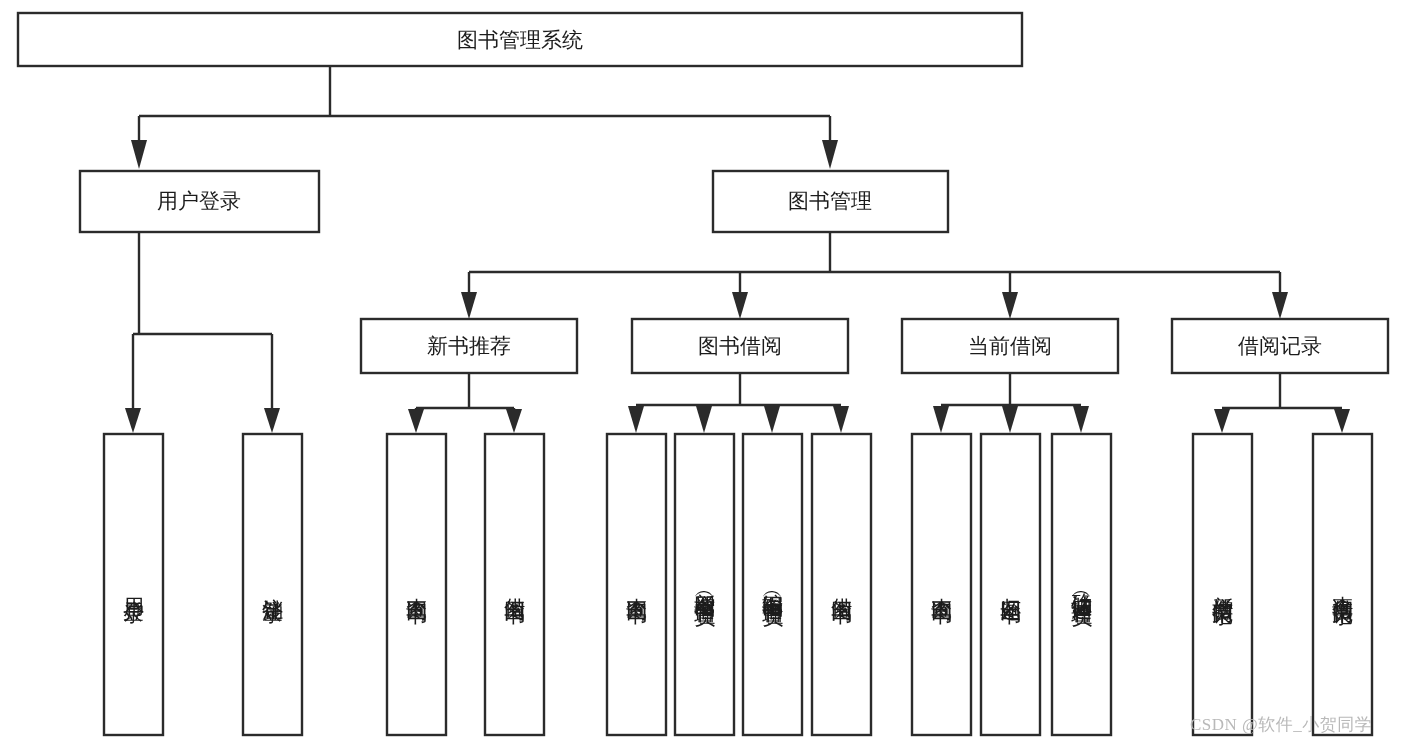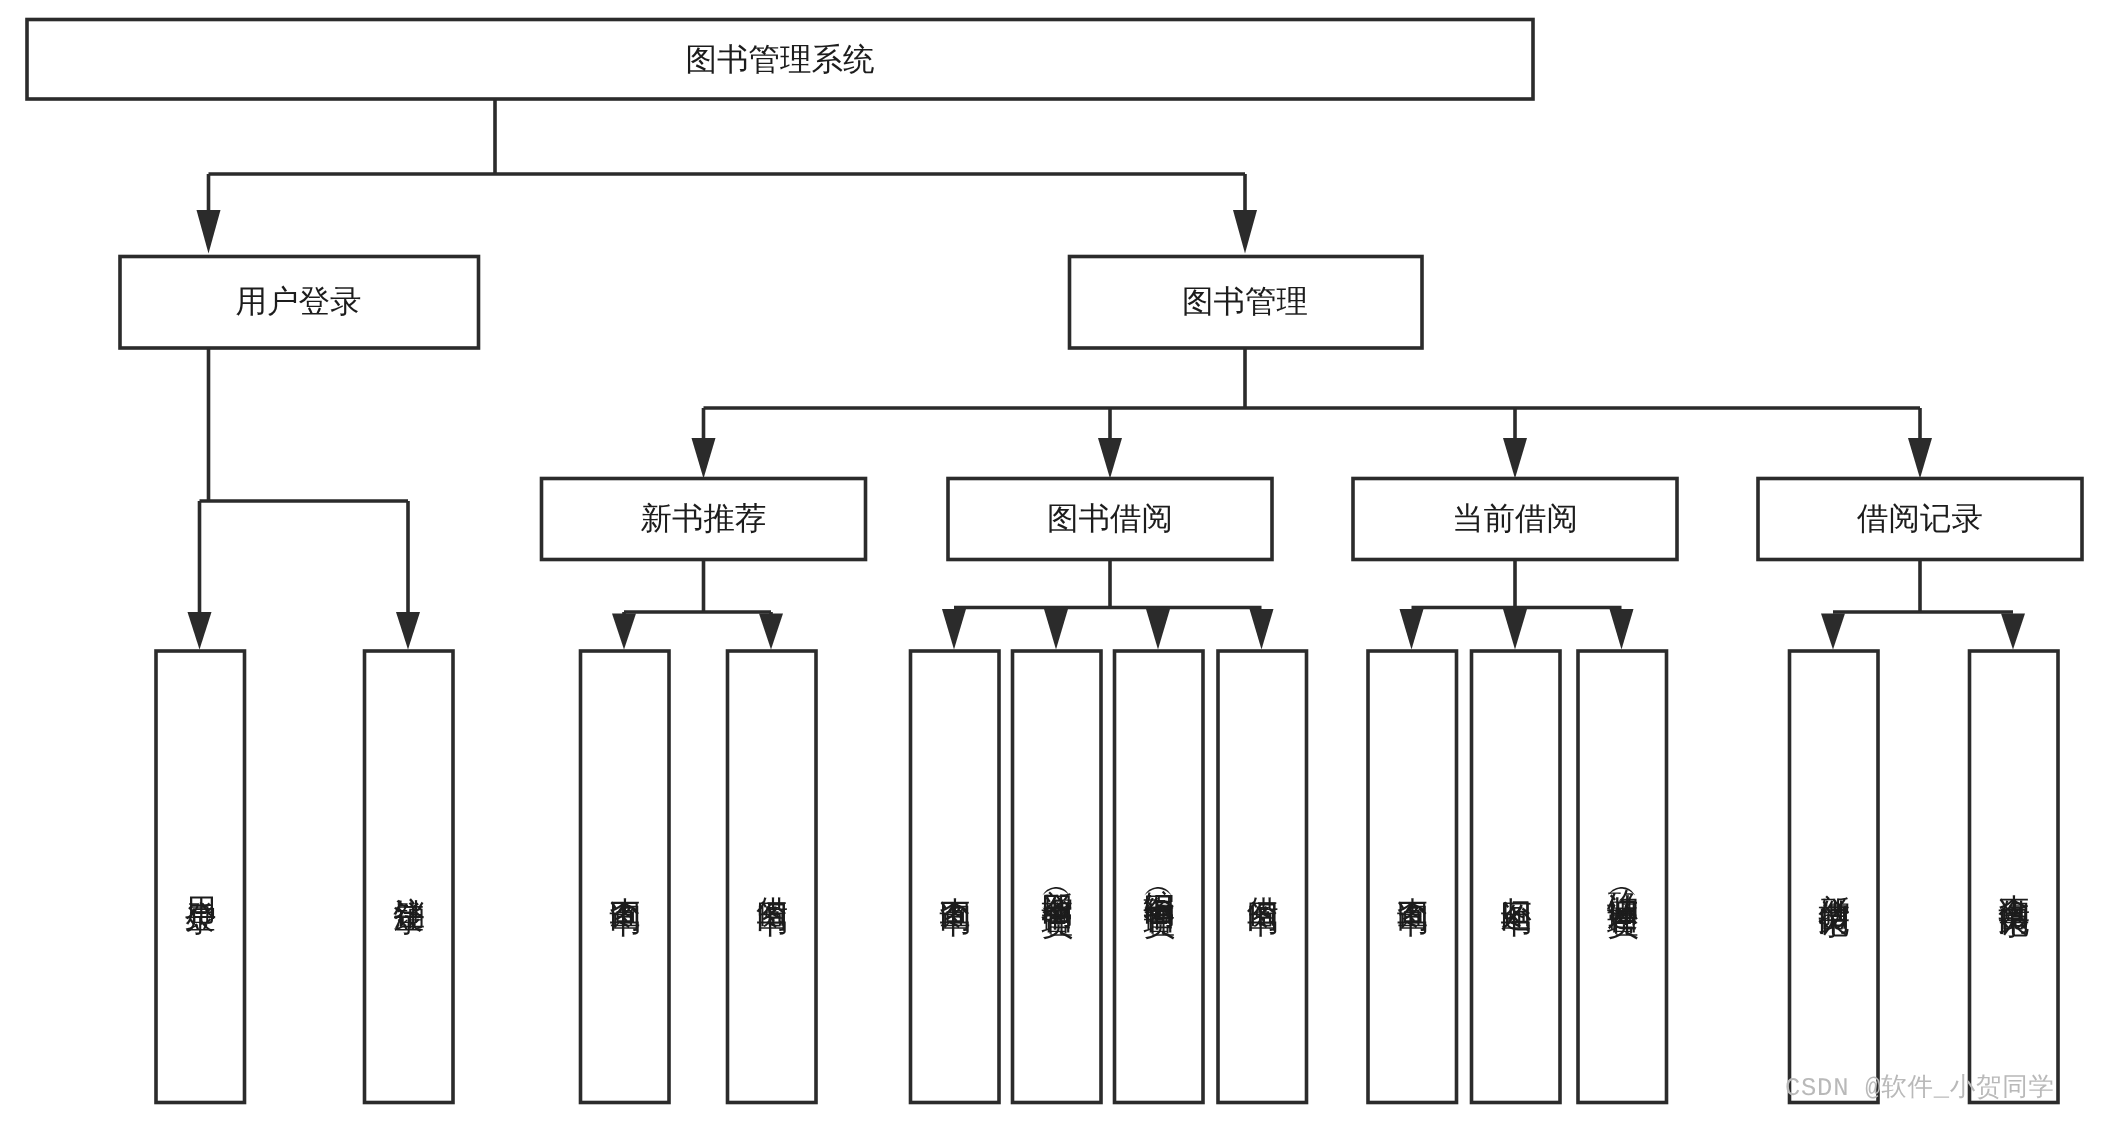--- a/index.html
+++ b/index.html
@@ -61,21 +61,21 @@
     line-height: 1.08;
     letter-spacing: 2px;
     color: #1c1c1c;
     white-space: nowrap;
     pointer-events: none;
   }
   .watermark {
     position: absolute;
     left: 1190px;
     top: 713px;
-    font-family: Liberation Mono, monospace;
+    font-family: Liberation Serif, serif;
     font-size: 17px;
     color: #b9b9b9;
     white-space: nowrap;
     letter-spacing: 0.5px;
   }
 </style>
 </head>
 <body>
 
 <div id="diagram-root">

